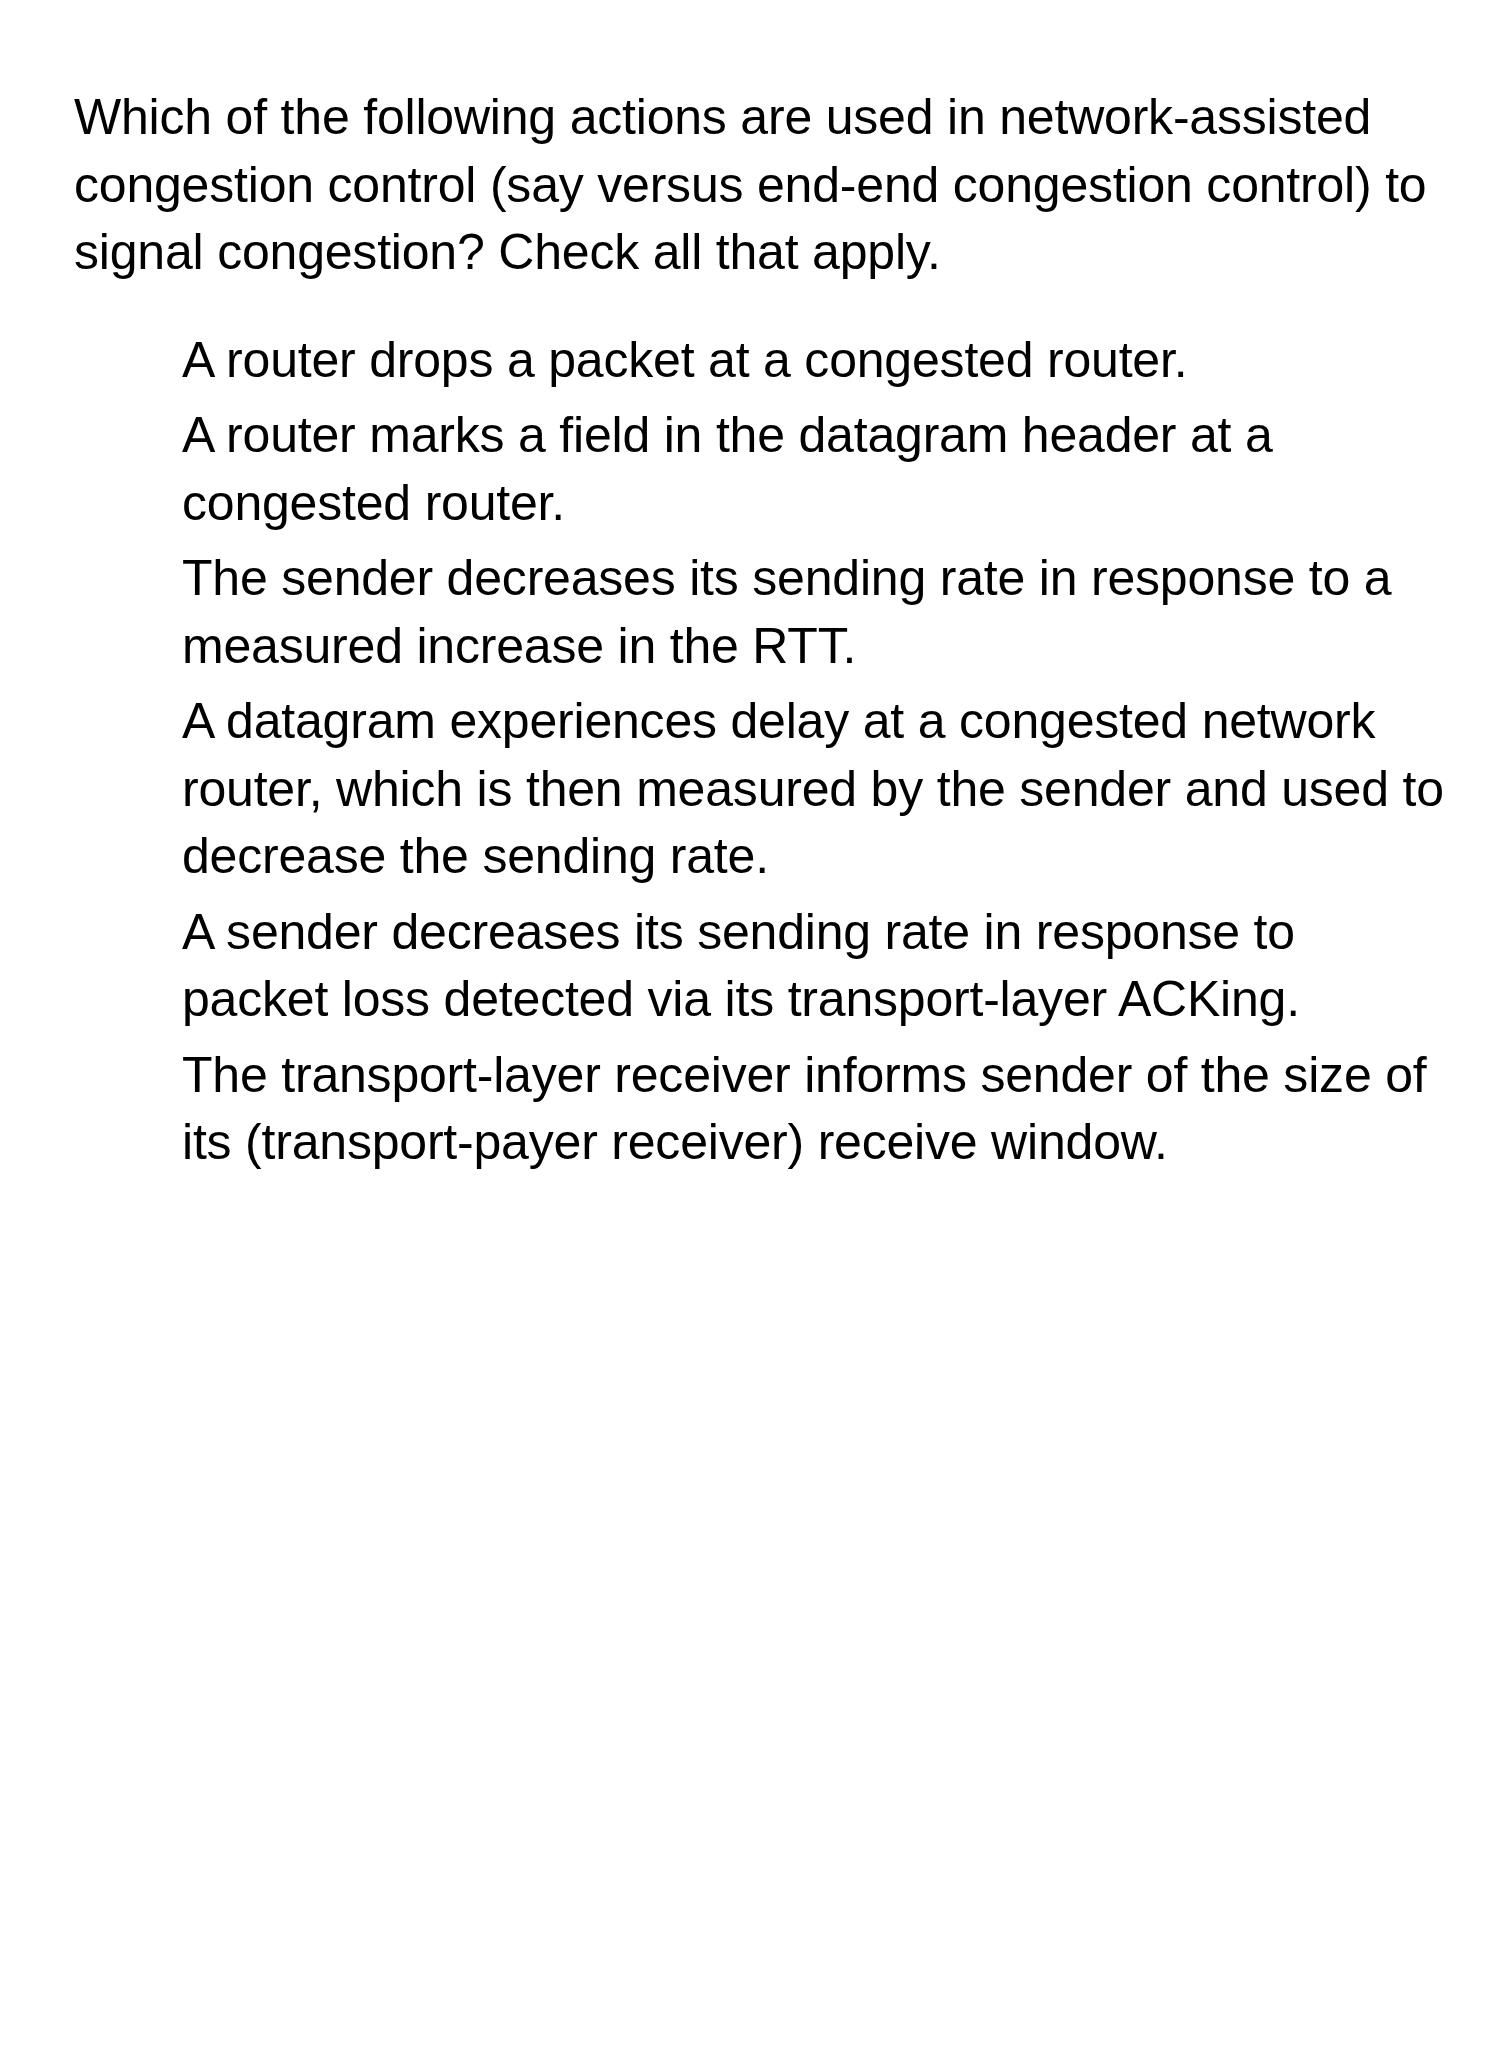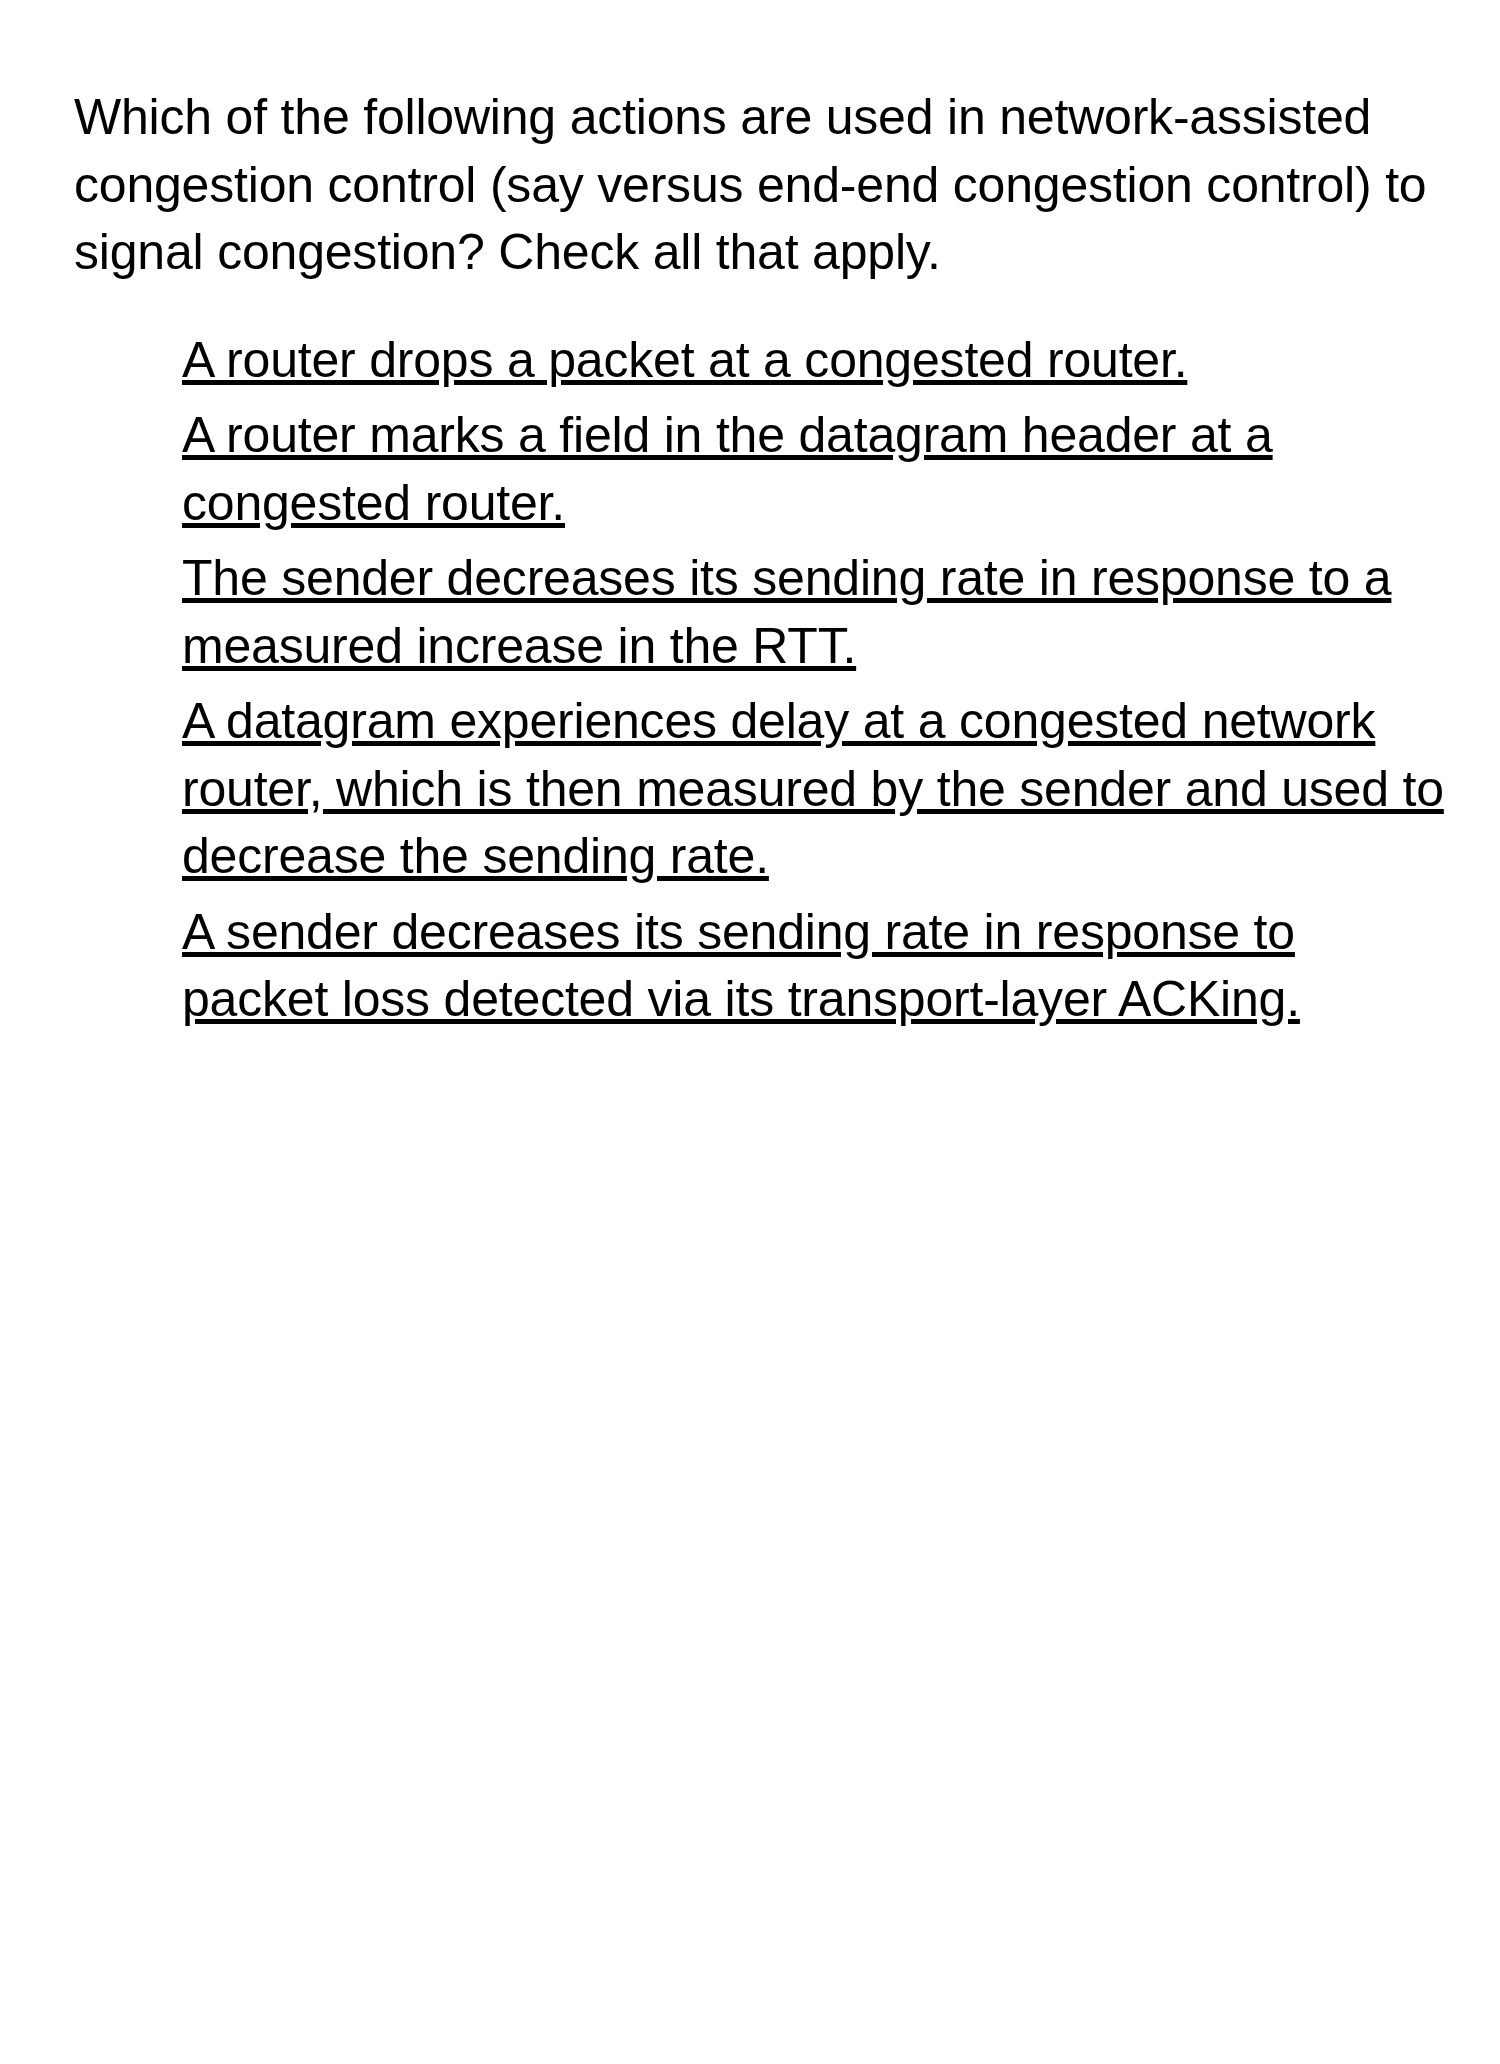--- a/index.html
+++ b/index.html
@@ -16,34 +16,34 @@
     }
     .question {
       font-size: 50px;
       line-height: 1.35;
       font-weight: 400;
       margin-bottom: 40px;
       letter-spacing: -0.2px;
     }
     .options {
       padding-left: 100px;
-      text-decoration: underline;
     }
     .option {
       font-size: 50px;
       line-height: 1.35;
       font-weight: 400;
       margin-bottom: 0;
       letter-spacing: -0.2px;
     }
   </style>
 </head>
 <body>
 
 <div class="question">Which of the following actions are used in network-assisted congestion control (say versus end-end congestion control) to signal congestion? Check all that apply.</div>
 
 <div class="options">
   <div class="option">A router drops a packet at a congested router.</div>
   <div class="option">A router marks a field in the datagram header at a congested router.</div>
   <div class="option">The sender decreases its sending rate in response to a measured increase in the RTT.</div>
   <div class="option">A datagram experiences delay at a congested network router, which is then measured by the sender and used to decrease the sending rate.</div>
   <div class="option">A sender decreases its sending rate in response to packet loss detected via its transport-layer ACKing.</div>
+  <div class="option">The transport-layer receiver informs sender of the size of its (transport-payer receiver) receive window.</div>
 </div>
 
 </body></html>

